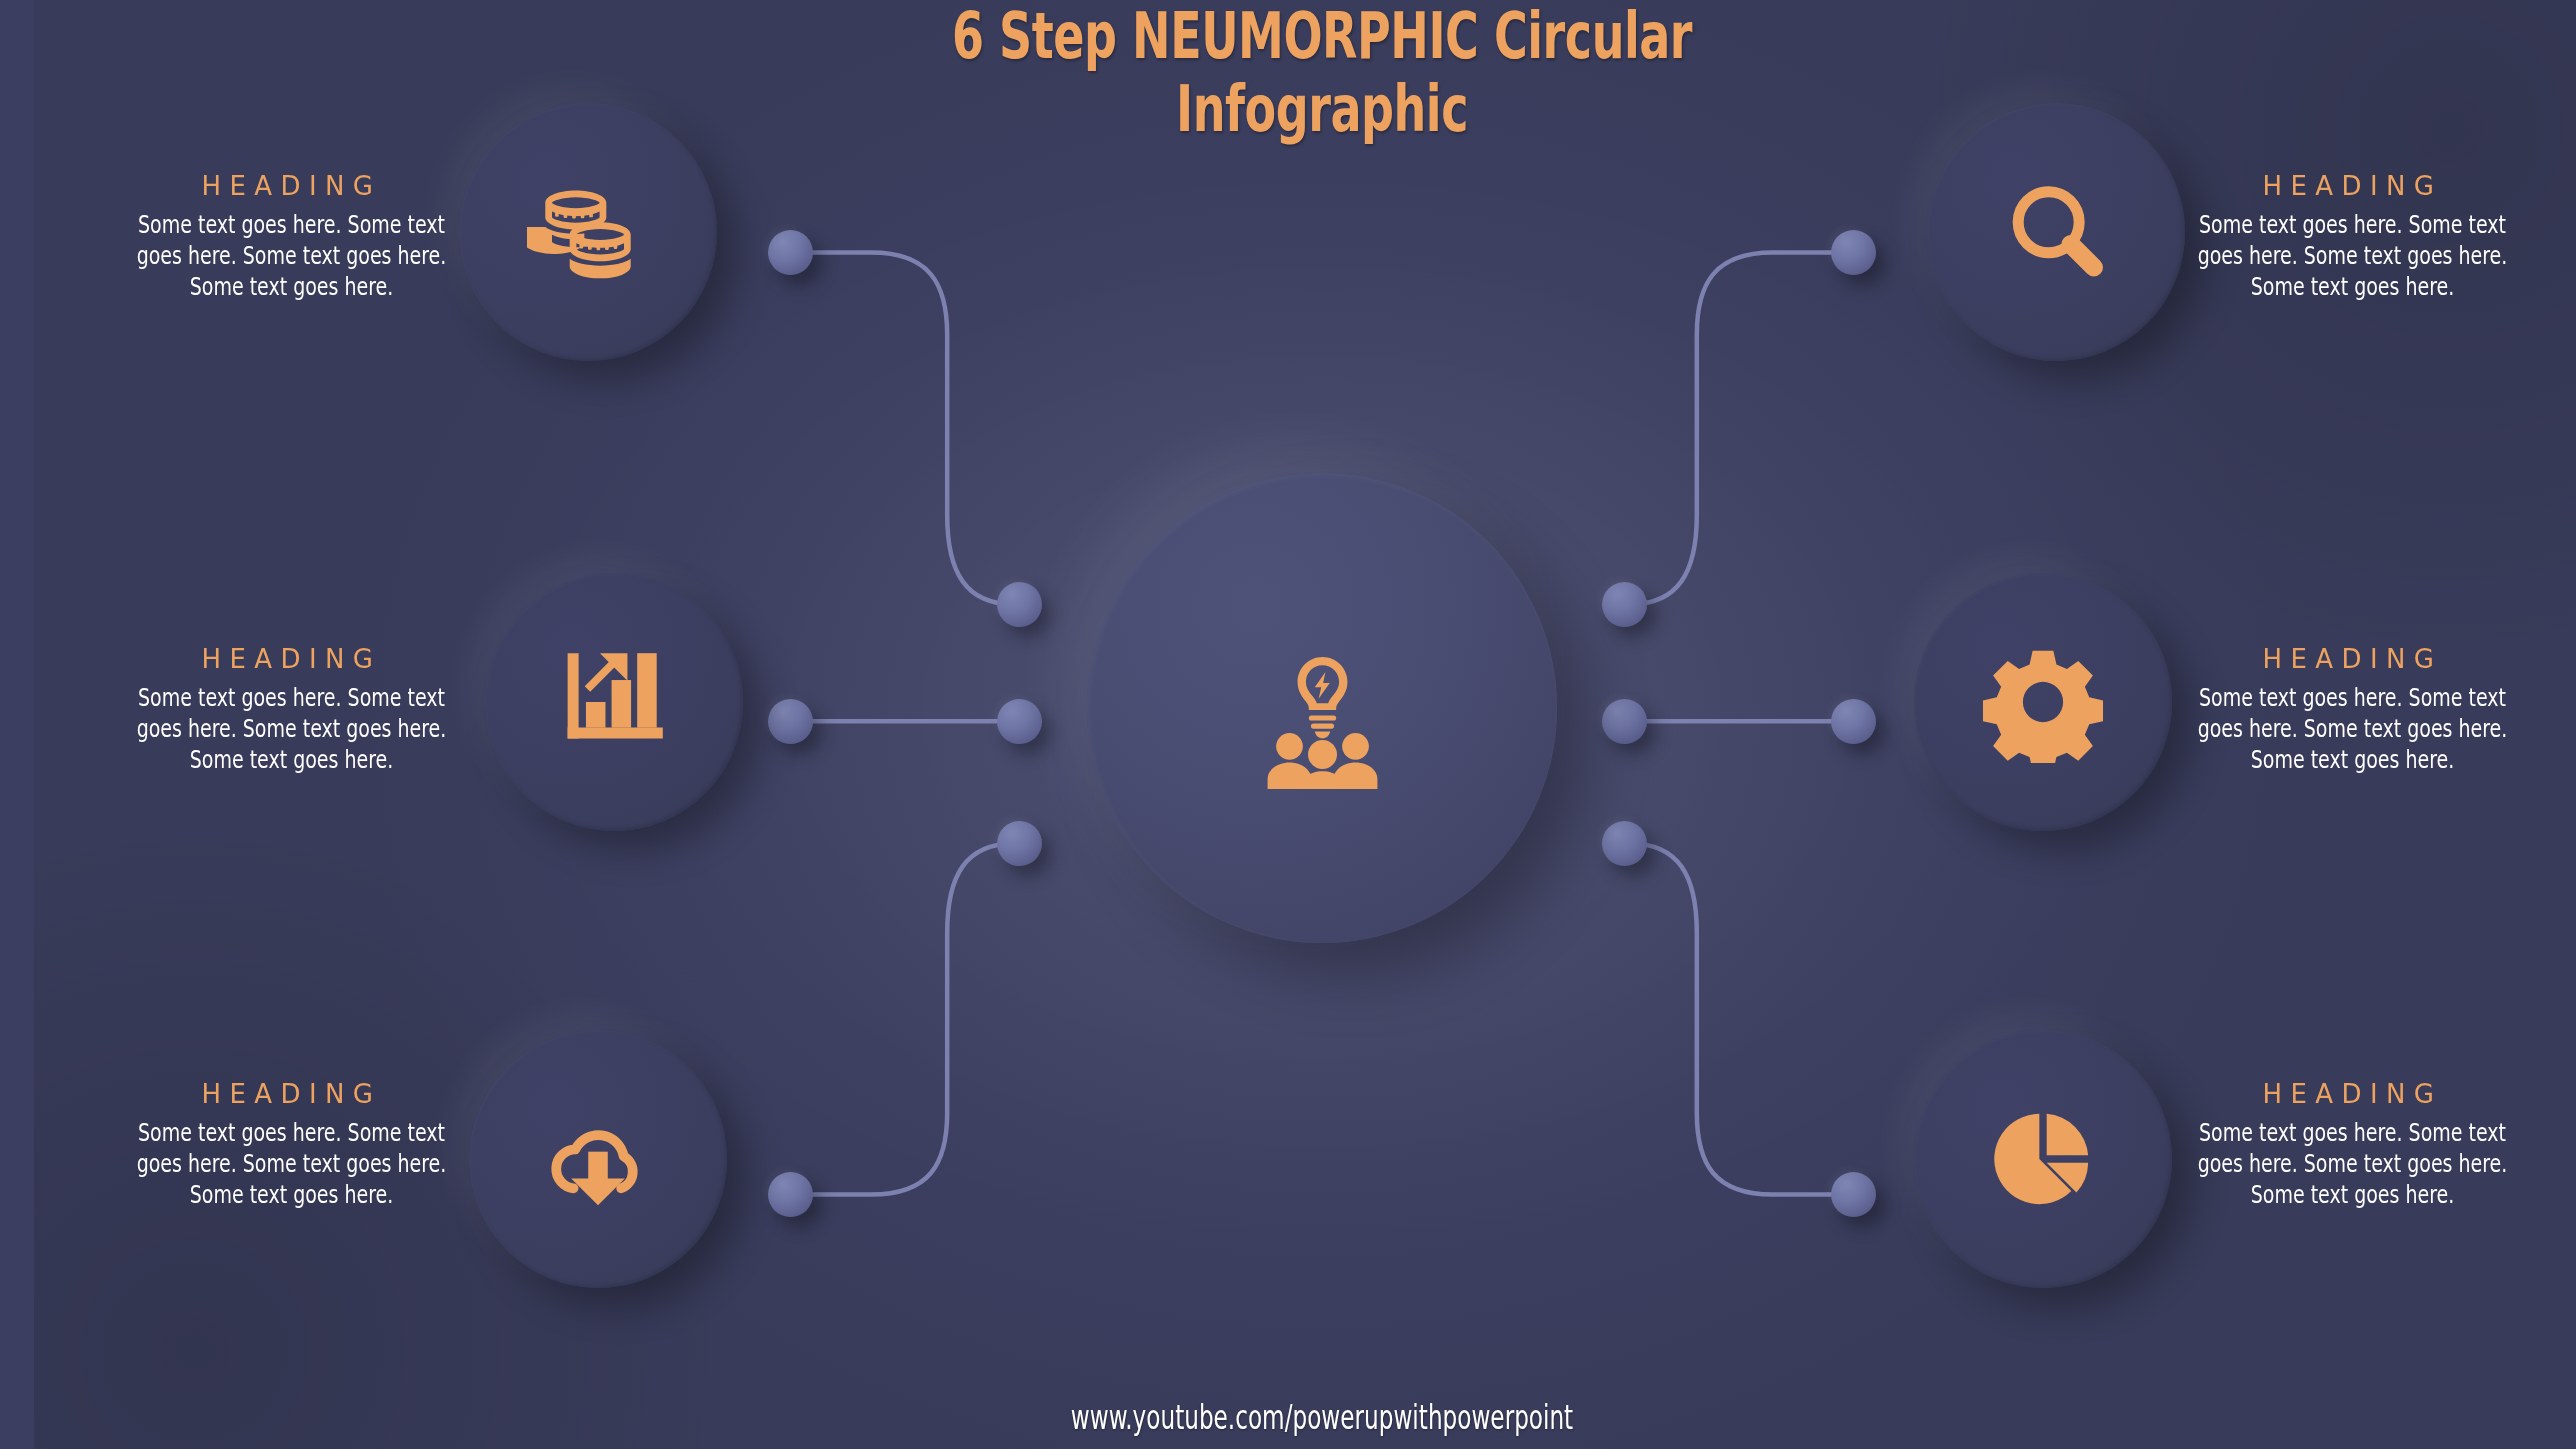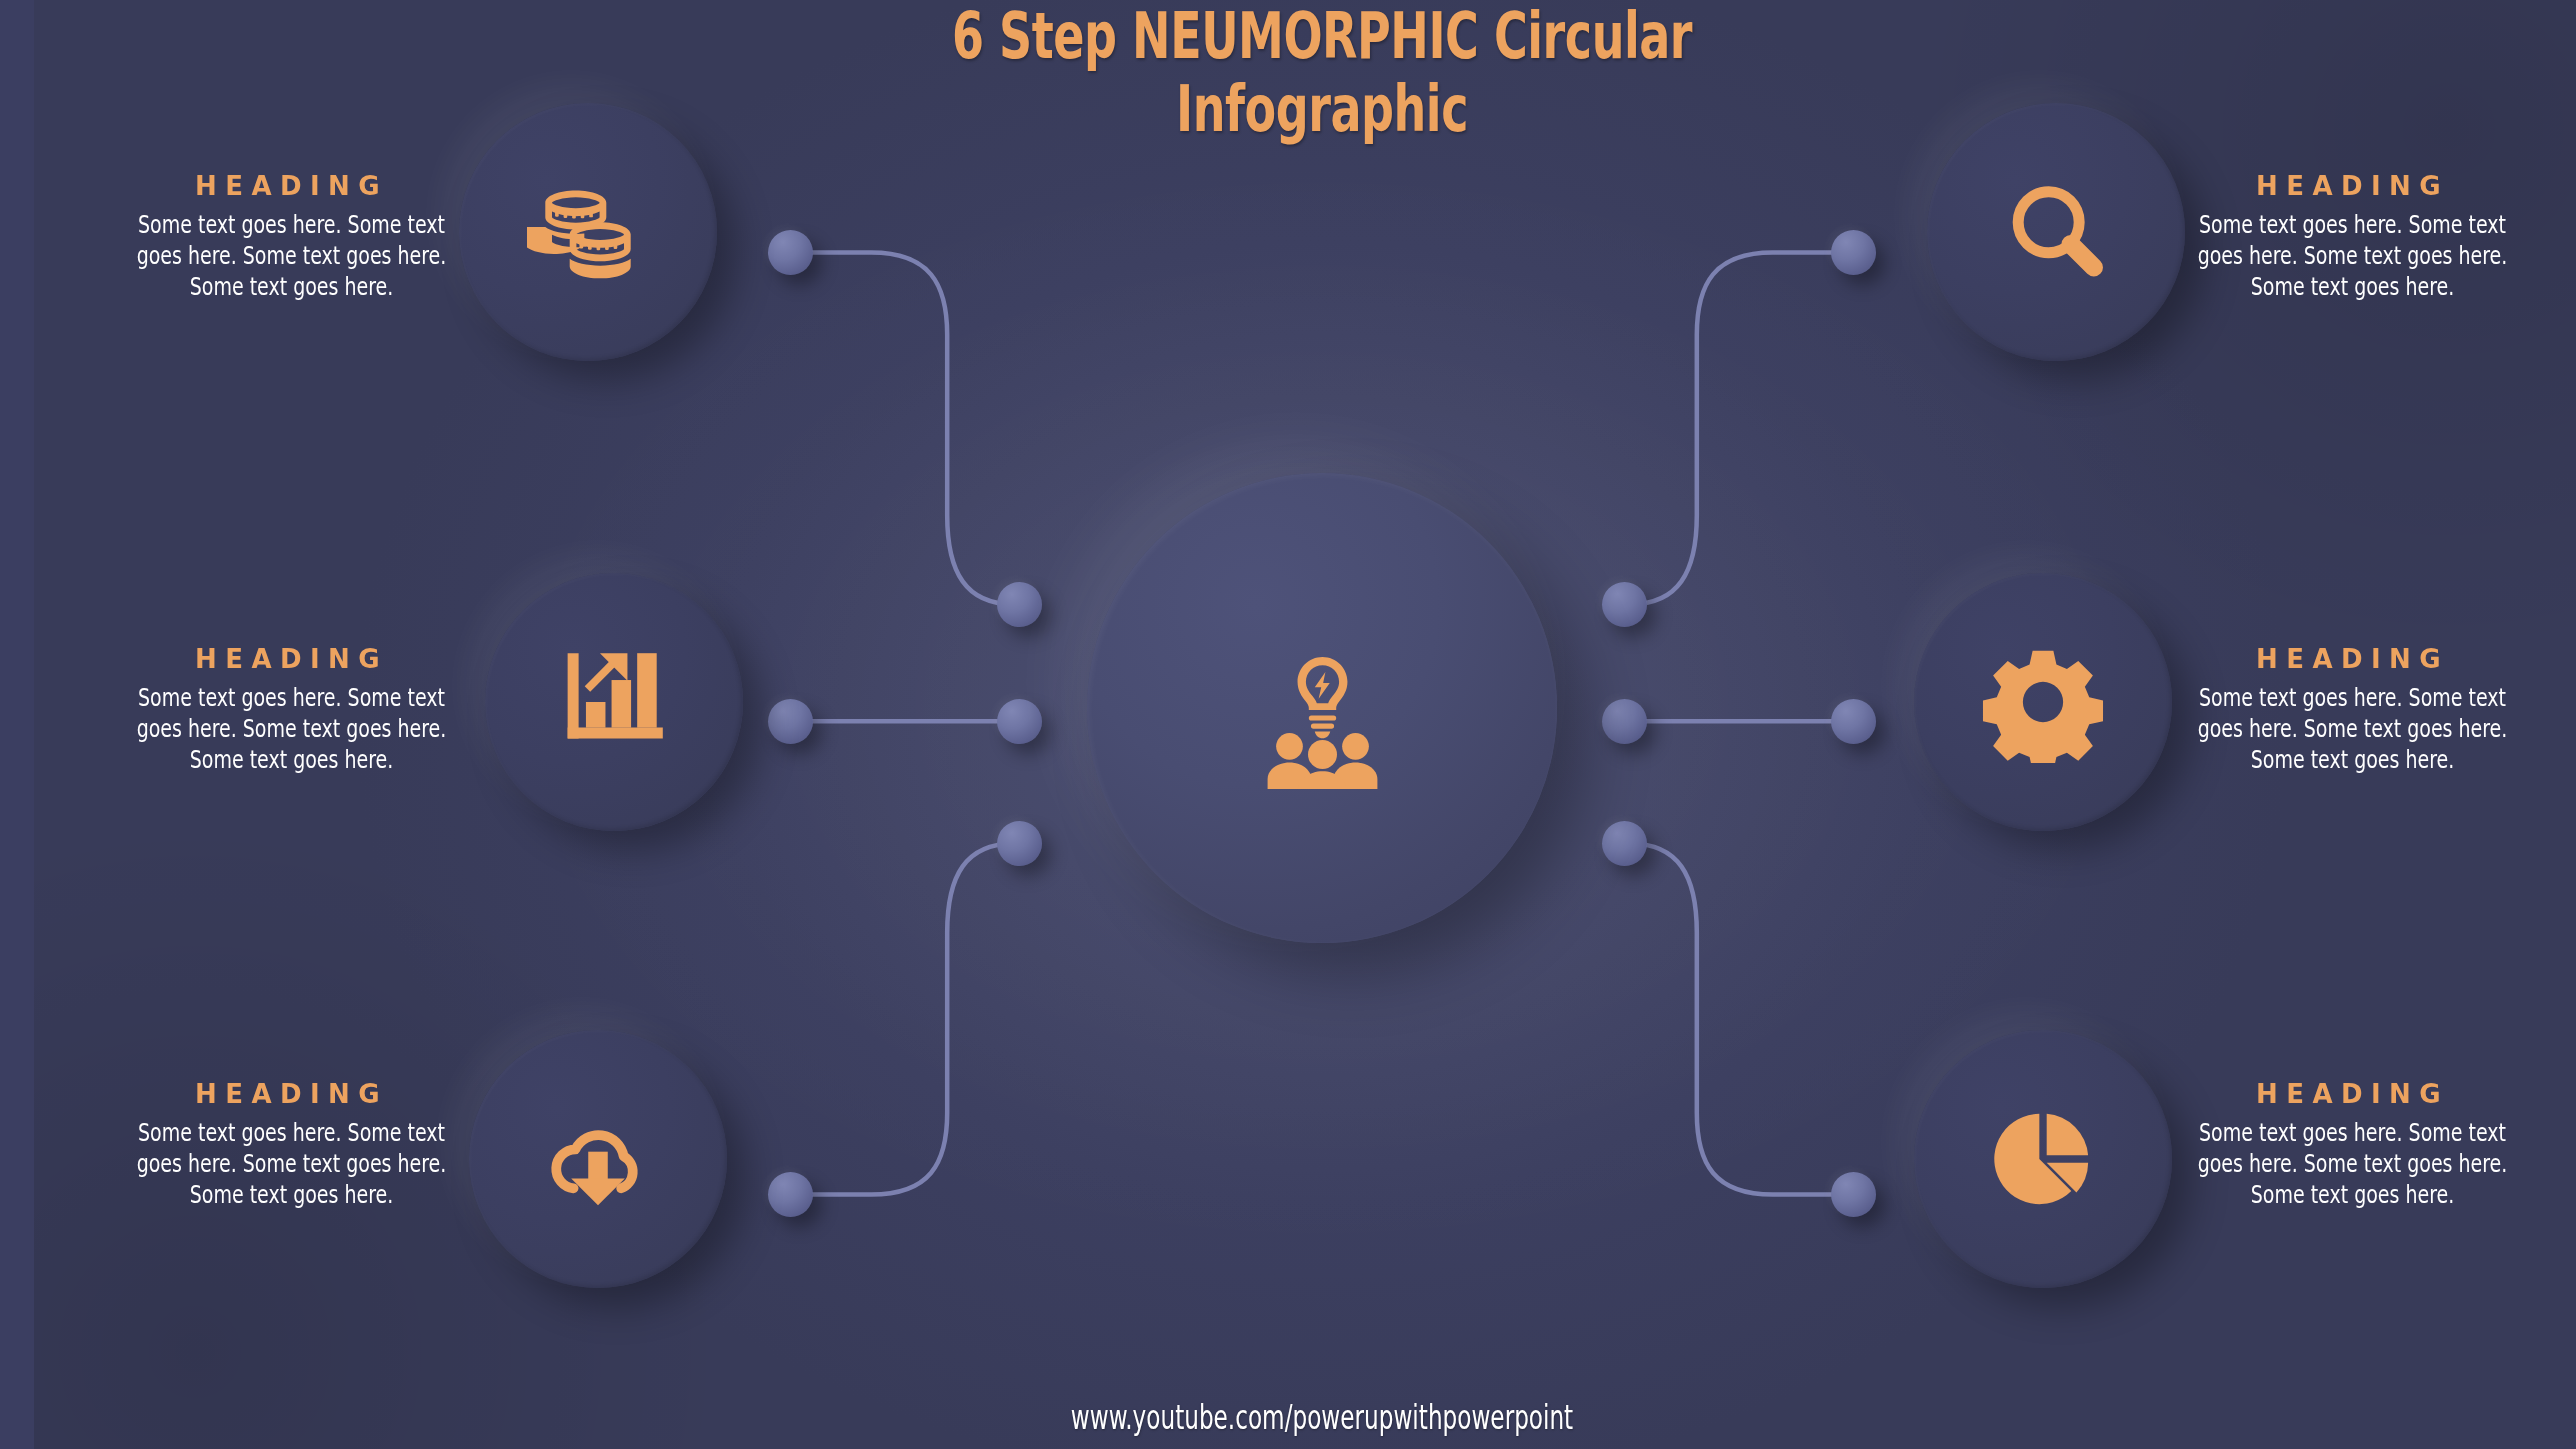--- a/index.html
+++ b/index.html
@@ -102,21 +102,21 @@
     background: radial-gradient(circle at 38% 28%, rgba(255,255,255,0.07) 0%, rgba(255,255,255,0.02) 50%, rgba(0,0,0,0.05) 100%);
     z-index: -1;
   }
   #center-circle svg { width: 161px; height: 161px; }
 
   
   .txt-block { position: absolute; width: 361px; }
   .txt-block .hd {
     color: #eda35f;
     font-family: "DejaVu Sans", "Liberation Sans", sans-serif;
-    font-weight: bold;
+    font-weight: normal;
     font-size: 26px;
     letter-spacing: 8.4px;
     margin-bottom: 9px;
   }
   .txt-block .bd {
     color: #ffffff;
     font-family: "DejaVu Sans Condensed", "Liberation Sans Narrow", "Liberation Sans", sans-serif;
     font-size: 24px;
     line-height: 1.30;
     transform: scaleX(0.88);

